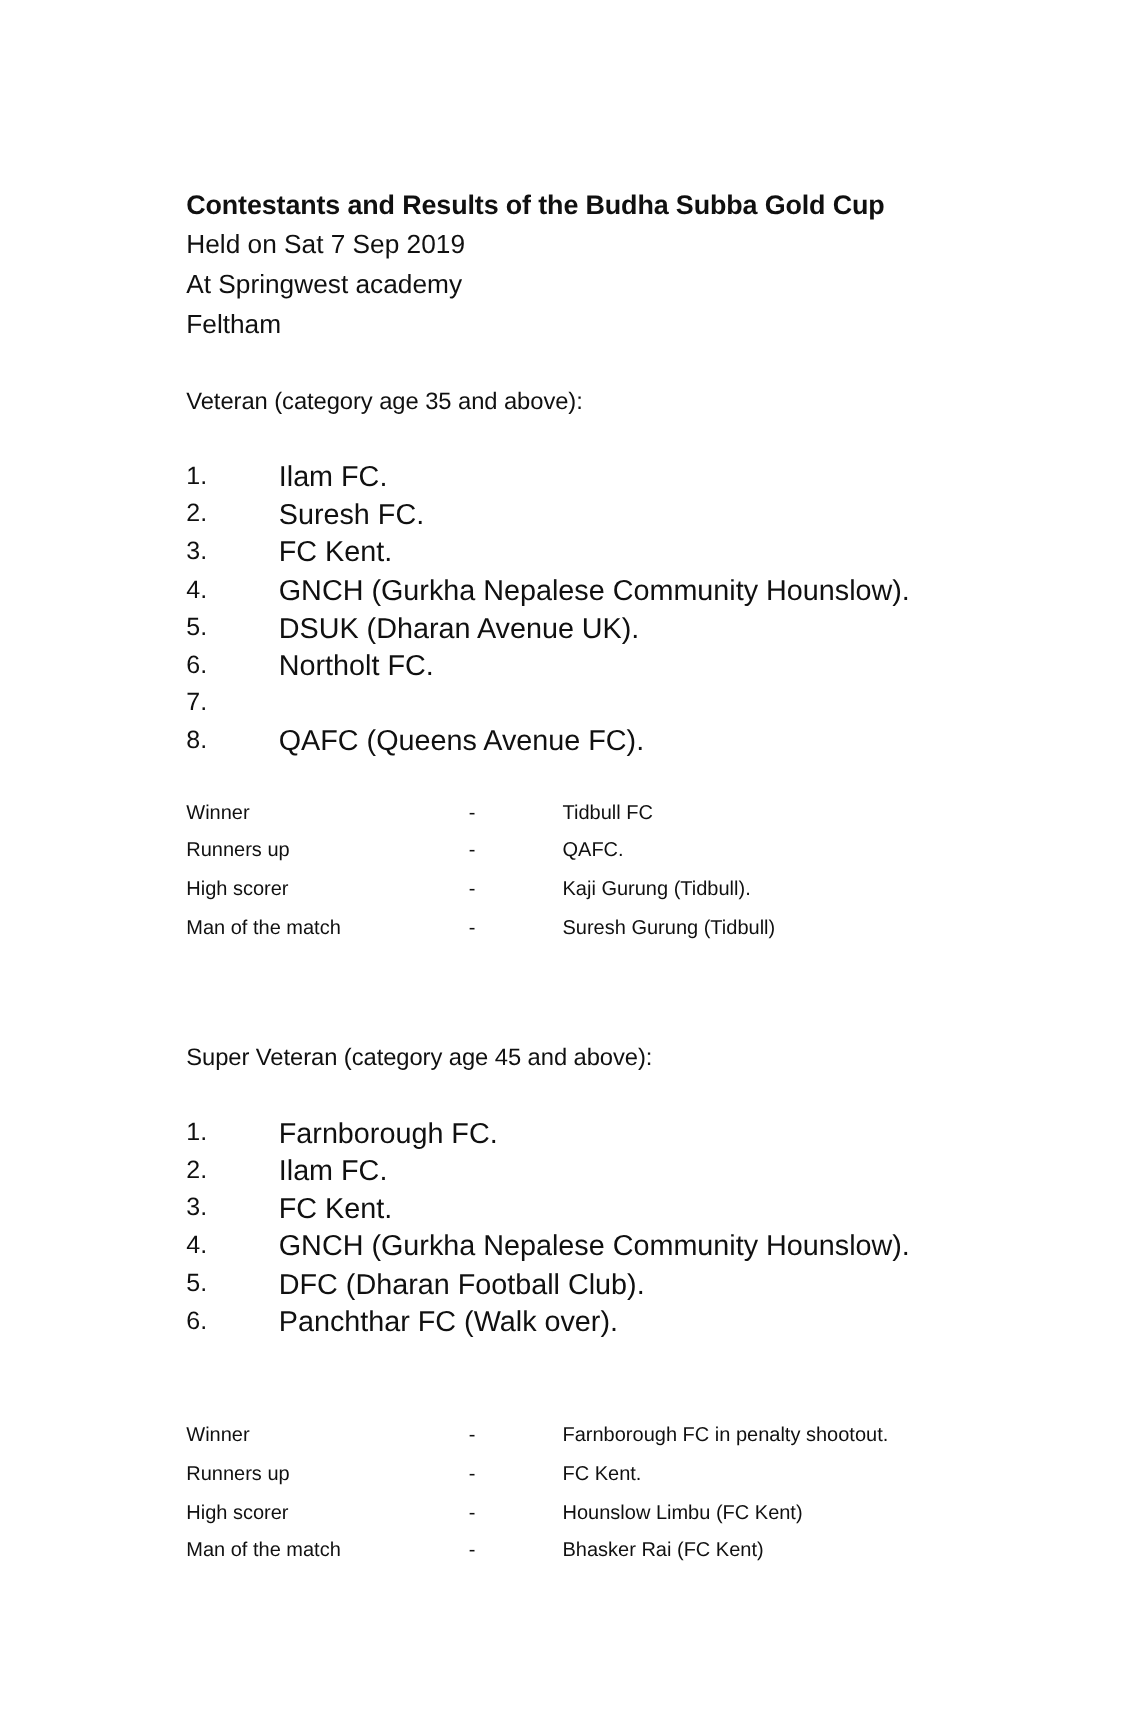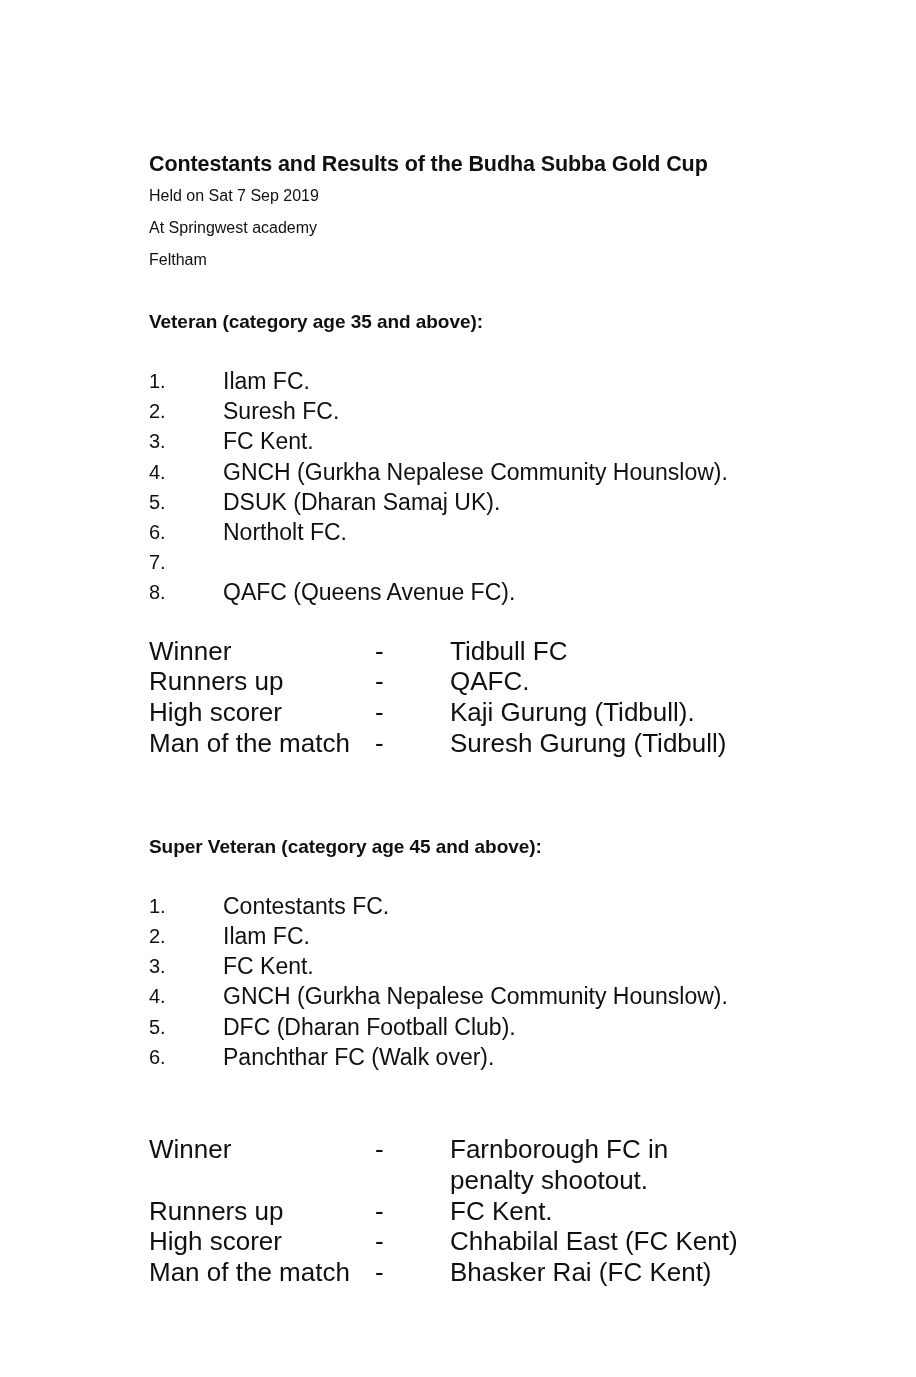--- a/index.html
+++ b/index.html
@@ -23,33 +23,33 @@
     padding: 148px 60px 0 149px;
   }
   .doc-title {
     font-size: 21.5px;
     font-weight: bold;
     line-height: 32px;
     margin: 0 0 0 0;
     letter-spacing: -0.1px;
   }
   .subtitle-line {
-    font-size: 16px;
+    font-size: 21px;
     font-weight: normal;
     line-height: 32px;
     margin: 0;
   }
   .spacer-sm { height: 30px; }
   .spacer-md { height: 28px; }
   .spacer-lg { height: 62px; }
   .spacer-xl { height: 72px; }
 
   .section-heading {
     font-size: 19px;
-    font-weight: bold;
+    font-weight: normal;
     line-height: 32px;
     margin: 0;
     letter-spacing: -0.05px;
   }
   .num-list {
     list-style: none;
     margin: 0;
     padding: 0;
   }
   .num-list li {
@@ -67,21 +67,21 @@
     flex: 1 1 auto;
     font-size: 23px;
   }
 
   .results {
     margin: 0;
     padding: 0;
   }
   .result-row {
     display: flex;
-    font-size: 26px;
+    font-size: 16px;
     line-height: 30.8px;
   }
   .result-row .r-label {
     width: 226px;
     flex: 0 0 226px;
   }
   .result-row .r-dash {
     width: 75px;
     flex: 0 0 75px;
   }
@@ -118,21 +118,21 @@
     <li>
       <span class="idx">3.</span>
       <span class="item-text">FC Kent.</span>
     </li>
     <li>
       <span class="idx">4.</span>
       <span class="item-text">GNCH (Gurkha Nepalese Community Hounslow).</span>
     </li>
     <li>
       <span class="idx">5.</span>
-      <span class="item-text">DSUK (Dharan Samaj UK).</span>
+      <span class="item-text">DSUK (Dharan Avenue UK).</span>
     </li>
     <li>
       <span class="idx">6.</span>
       <span class="item-text">Northolt FC.</span>
     </li>
     <li>
       <span class="idx">7.</span>
     </li>
     <li>
       <span class="idx">8.</span>
@@ -167,21 +167,21 @@
 
   <div class="spacer-xl"></div>
 
   <h2 class="section-heading">Super Veteran (category age 45 and above):</h2>
 
   <div class="spacer-md"></div>
 
   <ol class="num-list">
     <li>
       <span class="idx">1.</span>
-      <span class="item-text">Contestants FC.</span>
+      <span class="item-text">Farnborough FC.</span>
     </li>
     <li>
       <span class="idx">2.</span>
       <span class="item-text">Ilam FC.</span>
     </li>
     <li>
       <span class="idx">3.</span>
       <span class="item-text">FC Kent.</span>
     </li>
     <li>
@@ -207,21 +207,21 @@
       <span class="r-value">Farnborough FC in penalty shootout.</span>
     </div>
     <div class="result-row">
       <span class="r-label">Runners up</span>
       <span class="r-dash">-</span>
       <span class="r-value">FC Kent.</span>
     </div>
     <div class="result-row">
       <span class="r-label">High scorer</span>
       <span class="r-dash">-</span>
-      <span class="r-value">Chhabilal East (FC Kent)</span>
+      <span class="r-value">Hounslow Limbu (FC Kent)</span>
     </div>
     <div class="result-row">
       <span class="r-label">Man of the match</span>
       <span class="r-dash">-</span>
       <span class="r-value">Bhasker Rai (FC Kent)</span>
     </div>
   </div>
 
 </div>
 

